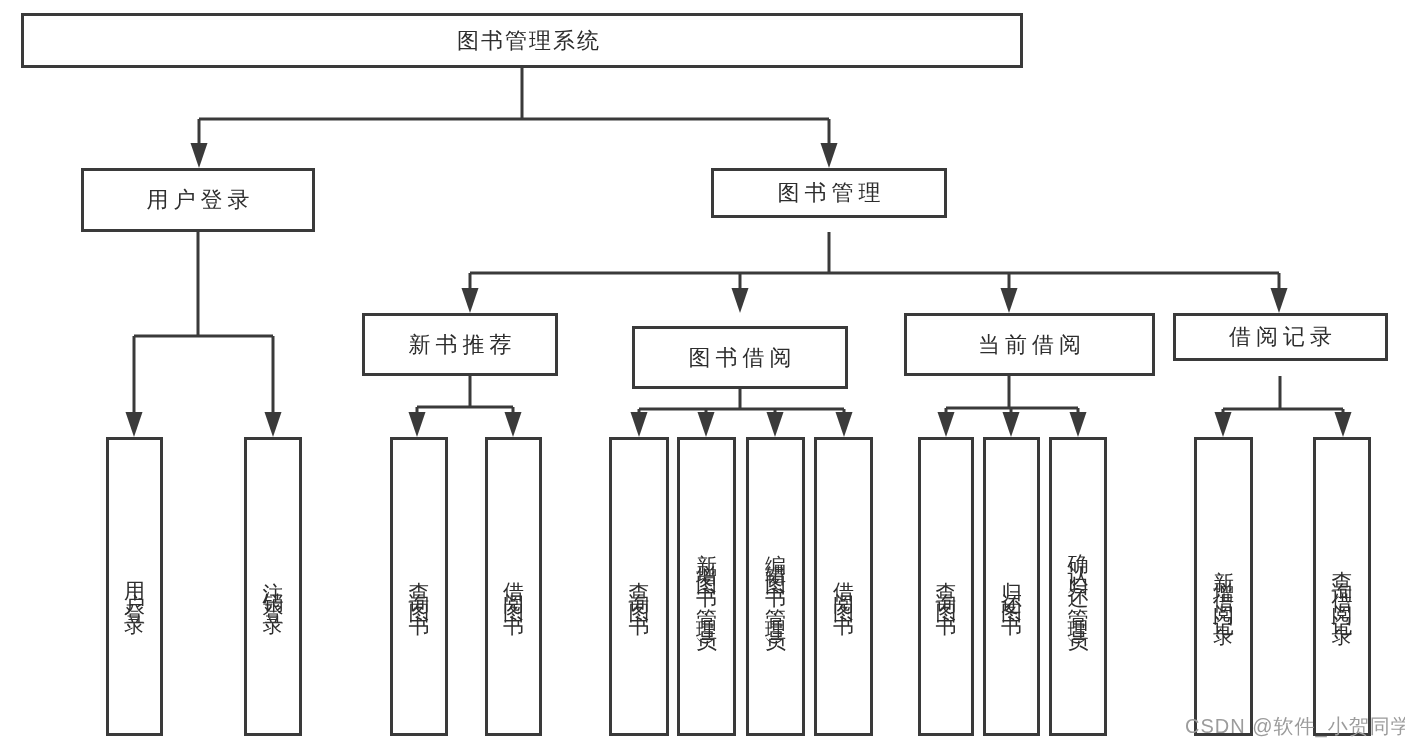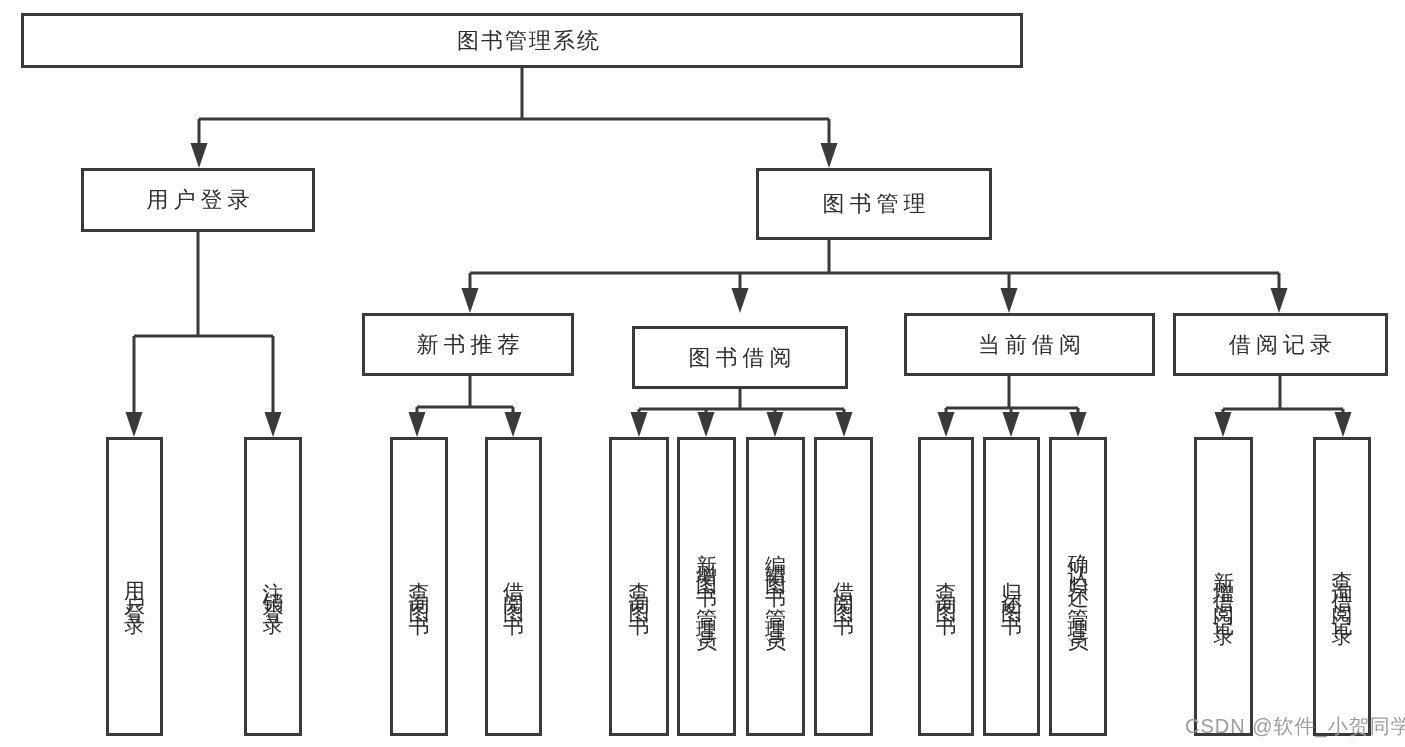--- a/index.html
+++ b/index.html
@@ -106,26 +106,26 @@
       <polygon points="1069.5,412 1086.5,412 1078,437" fill="#3a3a3a"></polygon>
       <line x1="1223" y1="409" x2="1223" y2="423" stroke="#3a3a3a" stroke-width="3"></line>
       <polygon points="1214.5,412 1231.5,412 1223,437" fill="#3a3a3a"></polygon>
       <line x1="1343" y1="409" x2="1343" y2="423" stroke="#3a3a3a" stroke-width="3"></line>
       <polygon points="1334.5,412 1351.5,412 1343,437" fill="#3a3a3a"></polygon>
     </svg>
 
   <div class="node root" style="left:21px; top:13px; width:1002px; height:55px;padding-left:12px;">图书管理系统</div>
 
   <div class="node hbox" style="left:81px; top:168px; width:234px; height:64px;">用户登录</div>
-  <div class="node hbox" style="left:711px; top:168px; width:236px; height:72px;margin-left:45px;">图书管理</div>
+  <div class="node hbox" style="left:711px; top:168px; width:236px; height:50px;">图书管理</div>
 
-  <div class="node hbox" style="left:362px; top:313px; width:212px; height:63px;">新书推荐</div>
+  <div class="node hbox" style="left:362px; top:313px; width:196px; height:63px;">新书推荐</div>
   <div class="node hbox" style="left:632px; top:326px; width:216px; height:63px;">图书借阅</div>
   <div class="node hbox" style="left:904px; top:313px; width:251px; height:63px;">当前借阅</div>
-  <div class="node hbox" style="left:1173px; top:313px; width:215px; height:63px;">借阅记录</div>
+  <div class="node hbox" style="left:1173px; top:313px; width:215px; height:48px;">借阅记录</div>
 
   <div class="node vbox" style="left:106px; top:437px; width:57px; height:299px;">用户登录</div>
   <div class="node vbox" style="left:244px; top:437px; width:58px; height:299px;">注销登录</div>
 
   <div class="node vbox" style="left:390px; top:437px; width:58px; height:299px;">查询图书</div>
   <div class="node vbox" style="left:485px; top:437px; width:57px; height:299px;">借阅图书</div>
 
   <div class="node vbox" style="left:609px; top:437px; width:60px; height:299px;">查询图书</div>
   <div class="node vbox" style="left:677px; top:437px; width:59px; height:299px;">新增图书（管理员）</div>
   <div class="node vbox" style="left:746px; top:437px; width:59px; height:299px;">编辑图书（管理员）</div>

